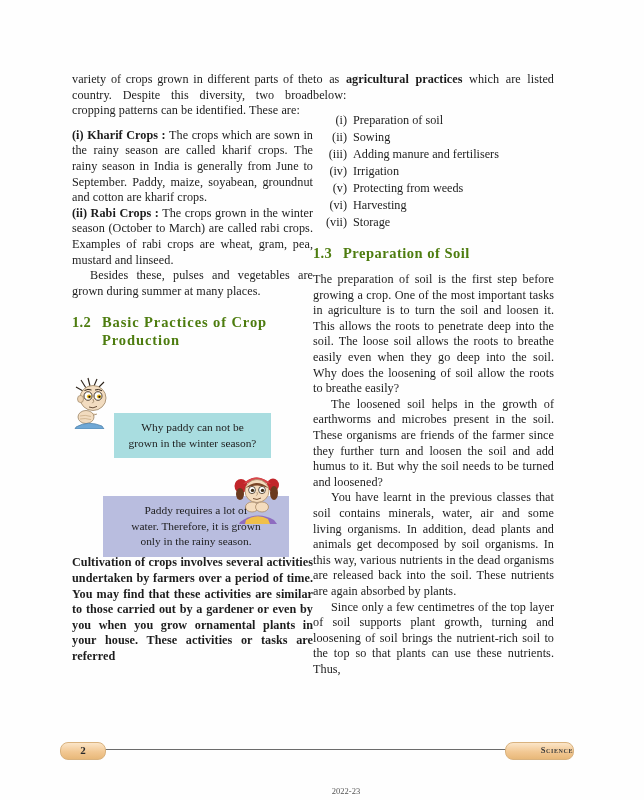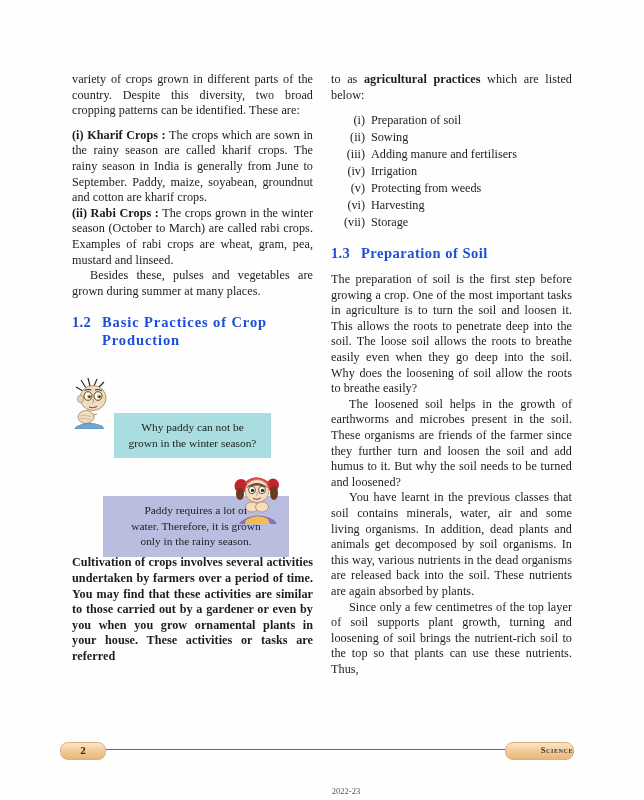--- a/index.html
+++ b/index.html
@@ -23,40 +23,39 @@
     height: 800px;
     background: #fefefe;
   }
   .content {
     position: absolute;
     left: 72px;
     top: 72px;
     width: 500px;
     height: 630px;
     display: flex;
-    justify-content: space-between;
   }
   .col {
     width: 241px;
     position: relative;
   }
   p.body {
     margin: 0 0 0 0;
     font-size: 12.2px;
     line-height: 15.6px;
     text-align: justify;
     text-justify: inter-word;
     letter-spacing: 0.05px;
     hyphens: none;
   }
   p.body + p.body { margin-top: 0px; }
   p.indent { text-indent: 18px; }
   .b { font-weight: bold; }
   h2.section {
-    color: #1d4ed8;
+    color: #4d7c0f;
     font-family: "Liberation Serif", "DejaVu Serif", serif;
     font-weight: bold;
     font-size: 14.5px;
     line-height: 18px;
     margin: 14px 0 10px 0;
     letter-spacing: 0.3px;
   }
   h2.section .num {
     display: inline-block;
     width: 30px;

